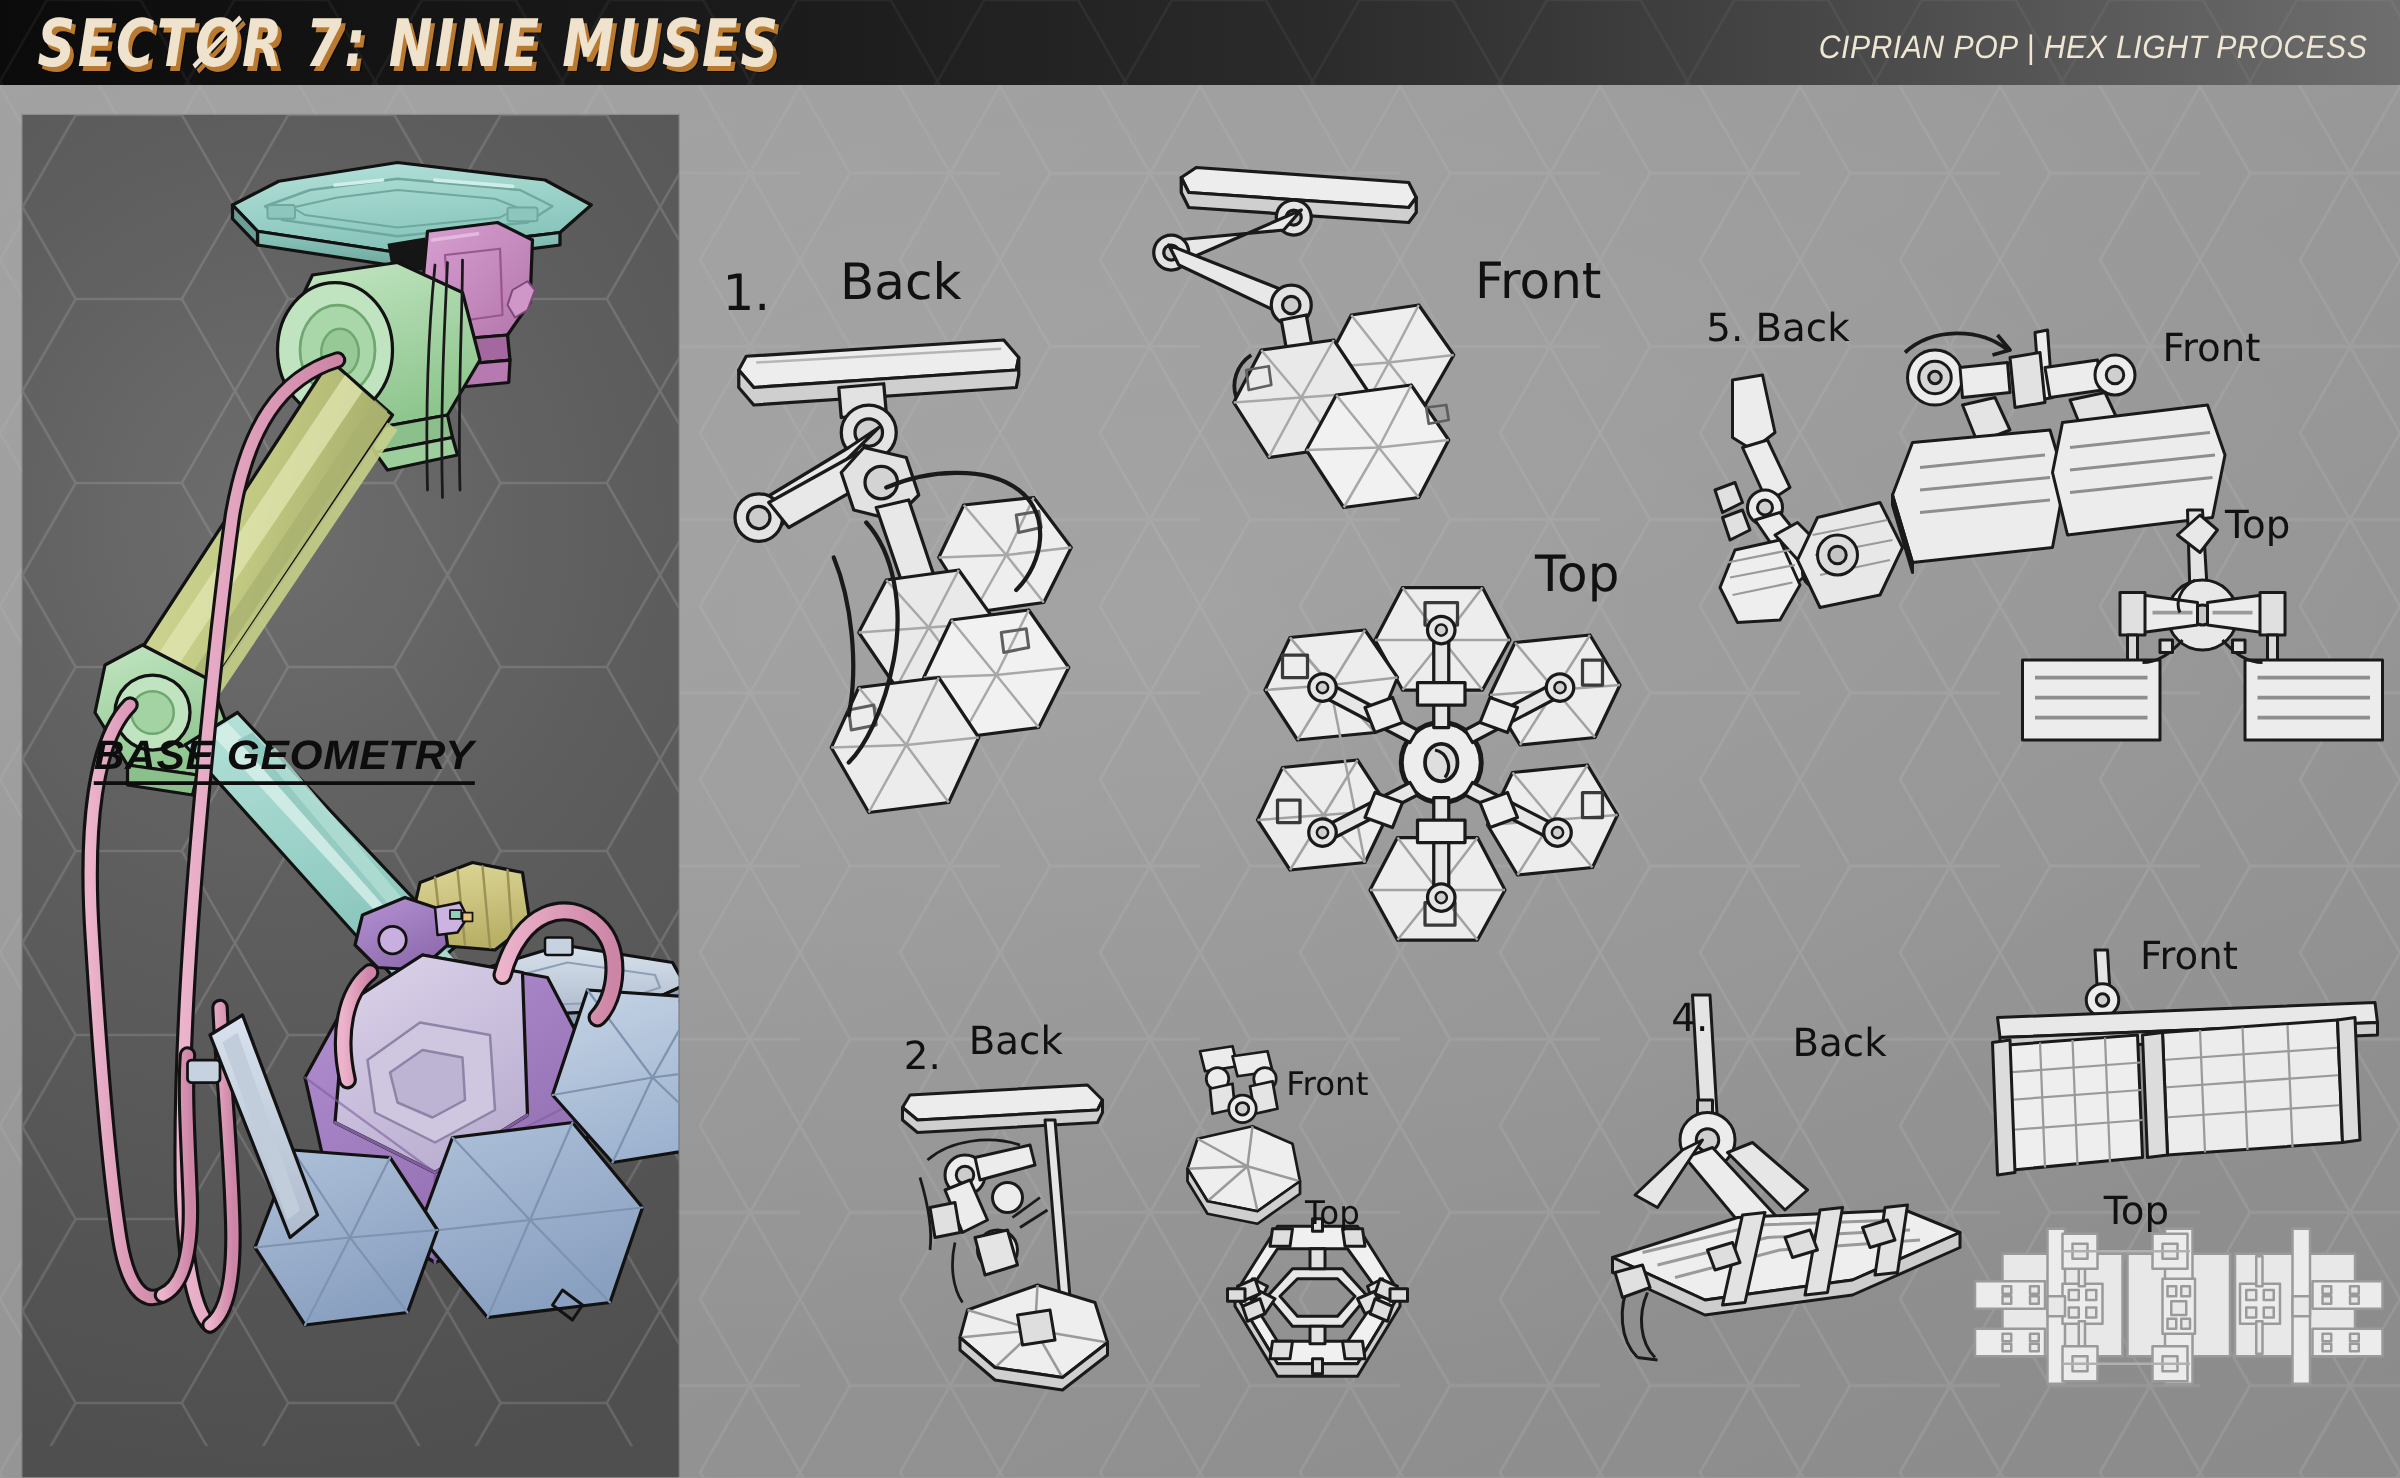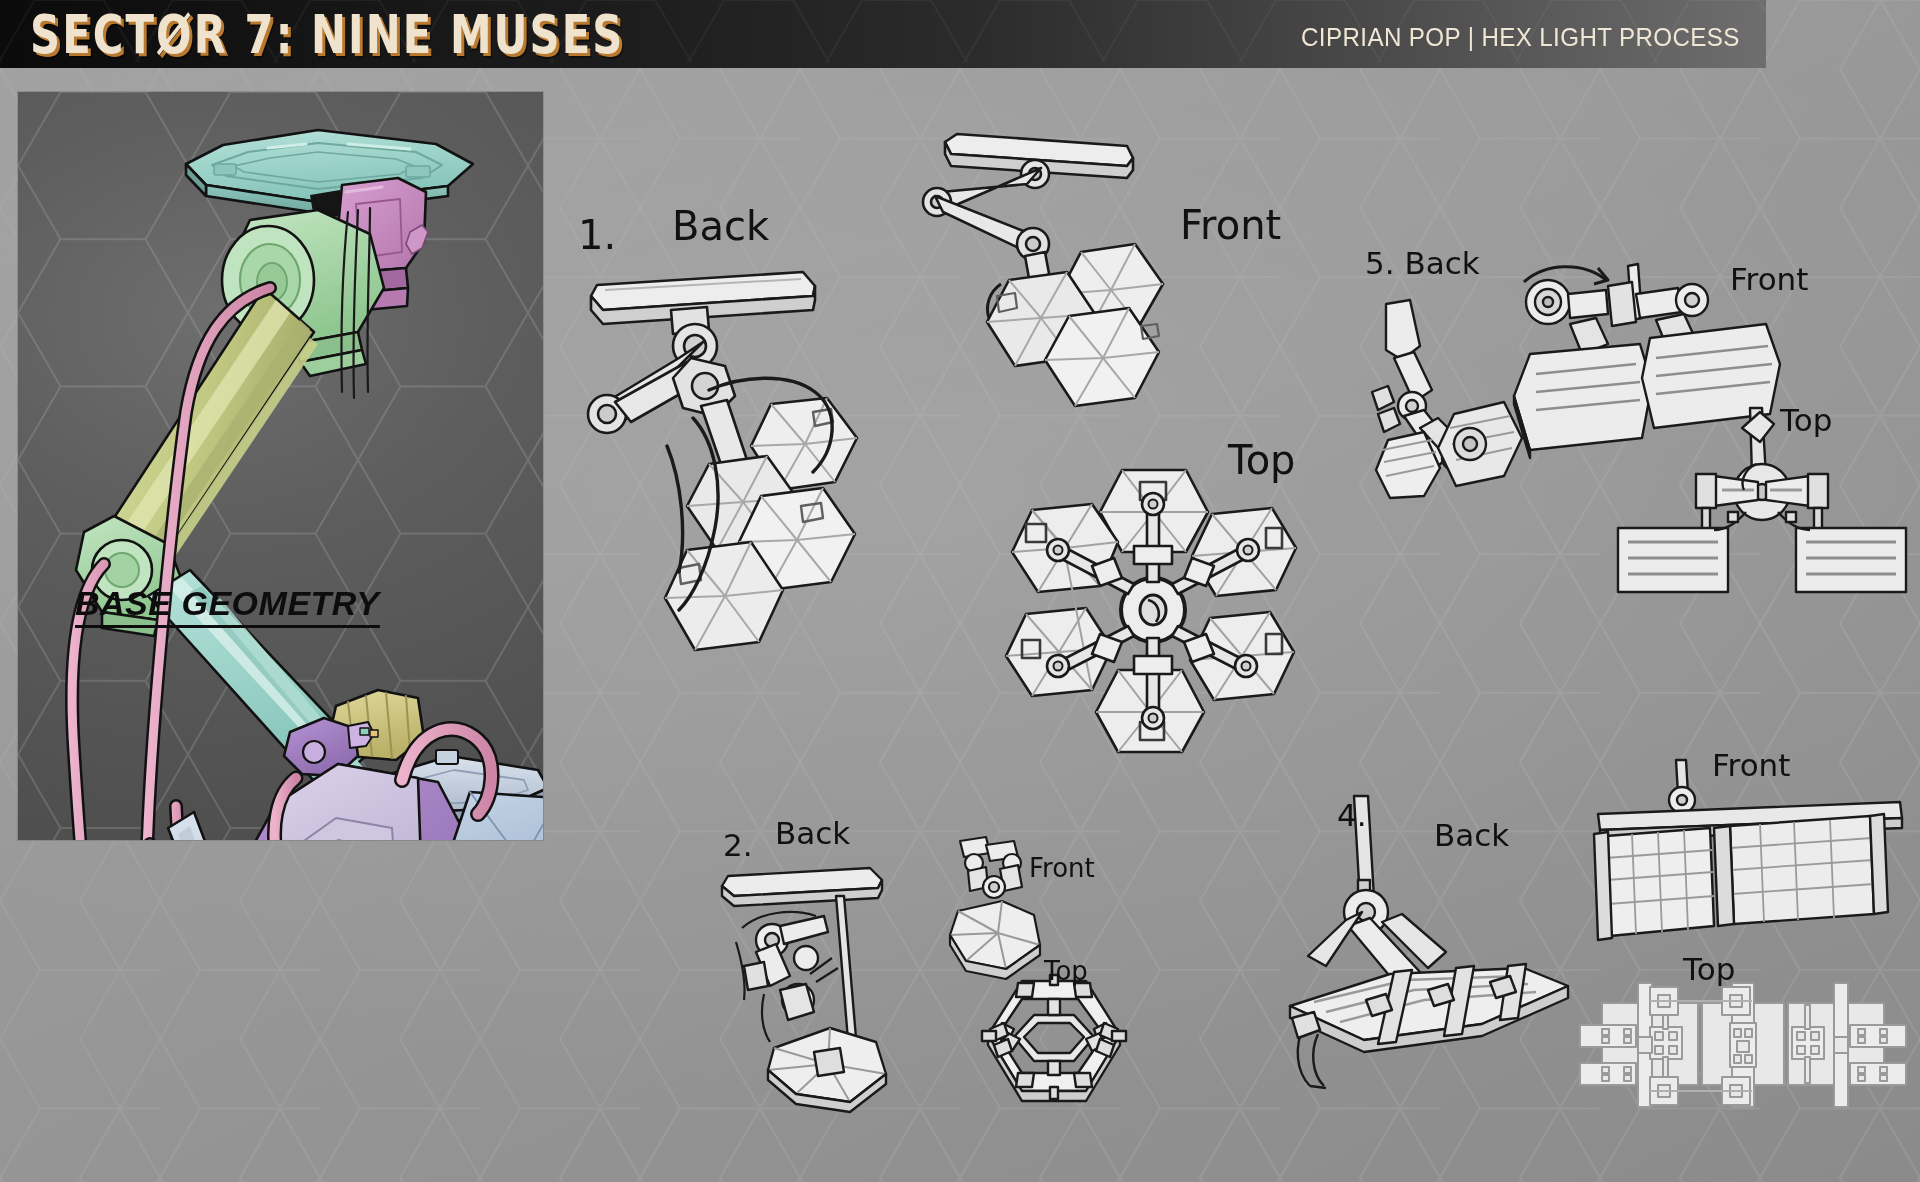--- a/index.html
+++ b/index.html
@@ -16,24 +16,25 @@
   #vign {
     position:absolute; inset:0;
     background:
       radial-gradient(ellipse 120% 95% at 48% 42%, rgba(255,255,255,.10) 0%, rgba(255,255,255,0) 55%),
       linear-gradient(160deg, rgba(255,255,255,.05) 0%, rgba(0,0,0,.06) 100%);
     pointer-events:none;
   }
 
   
   #header {
-    position:absolute; left:0; top:0; width:1766px; height:68px;
+    position:absolute; left:0; top:0; width:1920px; height:68px;
     background:
       linear-gradient(90deg,#0b0b0b 0%,#151515 18%,#1c1c1c 34%,#2b2b2b 55%,#4a4a4a 78%,#6e6e6e 100%);
     overflow:hidden;
+    font-style:italic;
   }
   #header-hex { position:absolute; inset:0; opacity:.5; }
   #title {
     position:absolute; left:30px; top:4px;
     font-family:"DejaVu Sans", sans-serif;
     font-size:41px; font-weight:700;
     letter-spacing:2px;
     color:#efe3cd;
     text-shadow: 3px 3px 0 #b9792f, 4px 4px 0 rgba(0,0,0,.45);
     transform:scaleY(1.28) scaleX(1.02);
@@ -45,21 +46,21 @@
     font-family:"Liberation Sans", sans-serif;
     font-size:26px; font-weight:400; letter-spacing:.4px;
     color:#efe6d4;
     transform:scaleX(.93);
     transform-origin:right top;
     white-space:nowrap;
   }
 
   
   #render-panel {
-    position:absolute; left:18px; top:92px; width:525px; height:748px;
+    position:absolute; left:18px; top:92px; width:525px; height:1091px;
     background:
       radial-gradient(ellipse 130% 70% at 38% 30%, #6e6e6e 0%, #5e5e5e 40%, #4f4f4f 100%);
     overflow:hidden;
     box-shadow: 0 0 0 1px rgba(0,0,0,.12);
   }
   #render-panel .pnl-hex { position:absolute; inset:0; opacity:.18; }
   #basegeo {
     position:absolute; left:57px; top:493px;
     font-family:"Liberation Sans", sans-serif;
     font-style:italic; font-weight:700;

